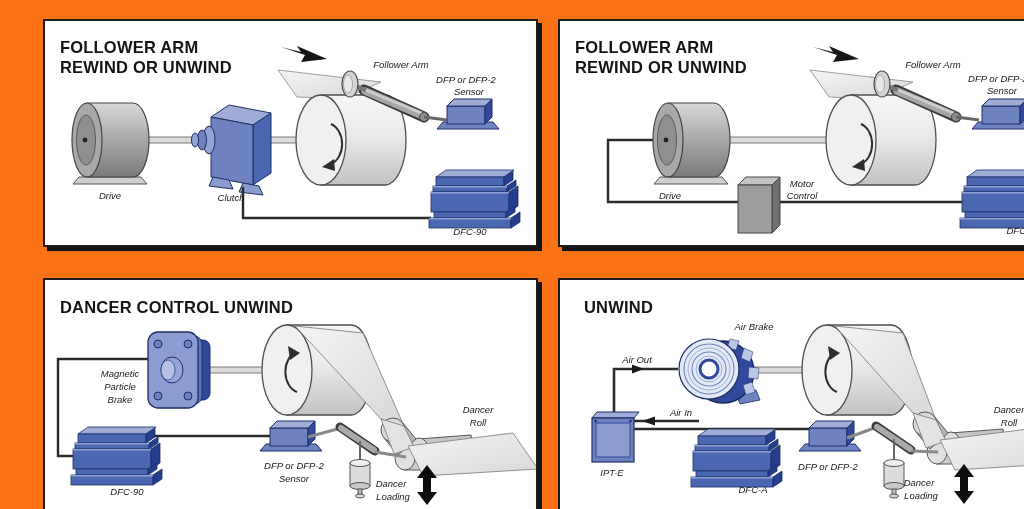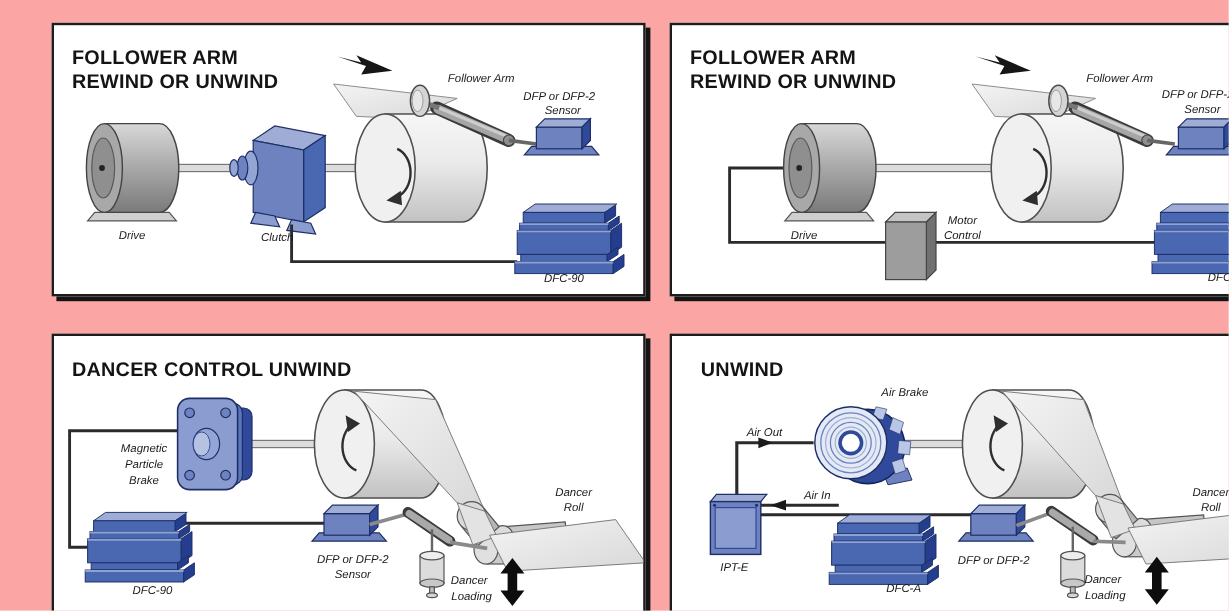--- a/index.html
+++ b/index.html
@@ -1,16 +1,16 @@
 <!DOCTYPE html>
 <html><head>
 <meta charset="utf-8">
 <style>
   html,body{margin:0;padding:0;background:#ffffff;}
-  #stage{position:relative;width:1024px;height:509px;background:#fca5a5;overflow:hidden;
+  #stage{position:relative;width:1024px;height:509px;background:#f97316;overflow:hidden;
          font-family:"Liberation Sans",sans-serif;}
   .panel{position:absolute;box-sizing:border-box;background:#ffffff;
          border:2px solid #1c1c1c;box-shadow:4px 4px 0 #141414;}
   .panel.top{width:495px;height:228px;}
   .panel.bot{width:495px;height:243px;}
   #p-tl{left:3px;top:3px;} #p-tr{left:518px;top:3px;}
   #p-bl{left:3px;top:262px;} #p-br{left:518px;top:262px;}
   svg{display:block;}
   .title{font:bold 16.5px "Liberation Sans",sans-serif;fill:#141414;letter-spacing:.2px;}
   .lbl{font:italic 9.5px "Liberation Sans",sans-serif;fill:#1a1a1a;}

